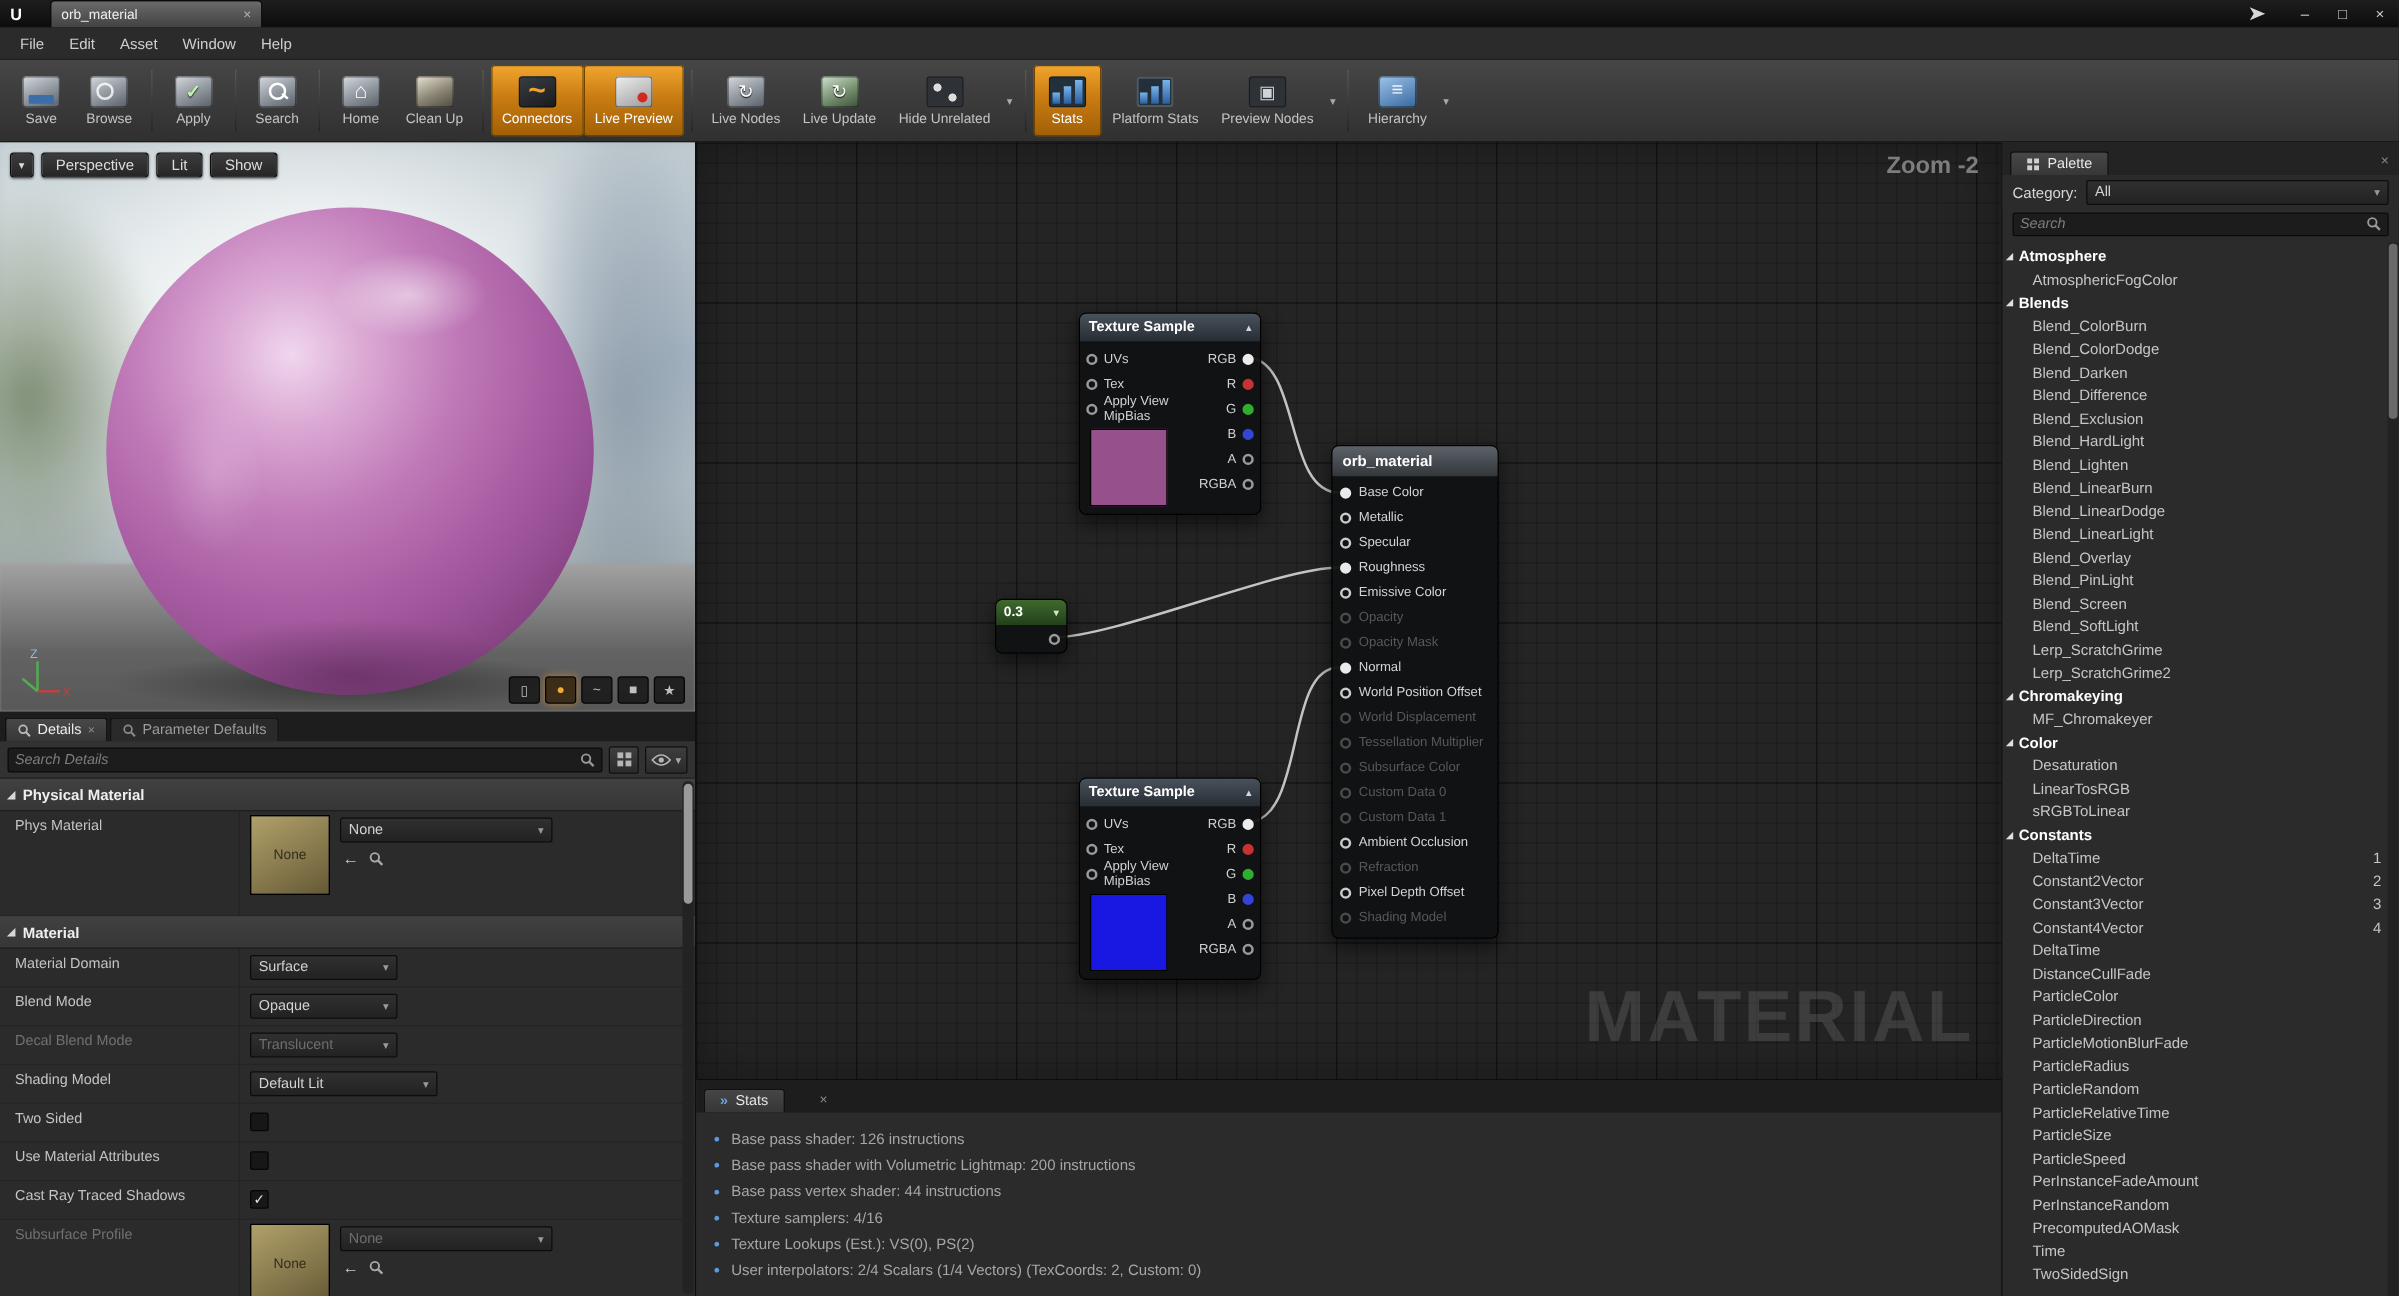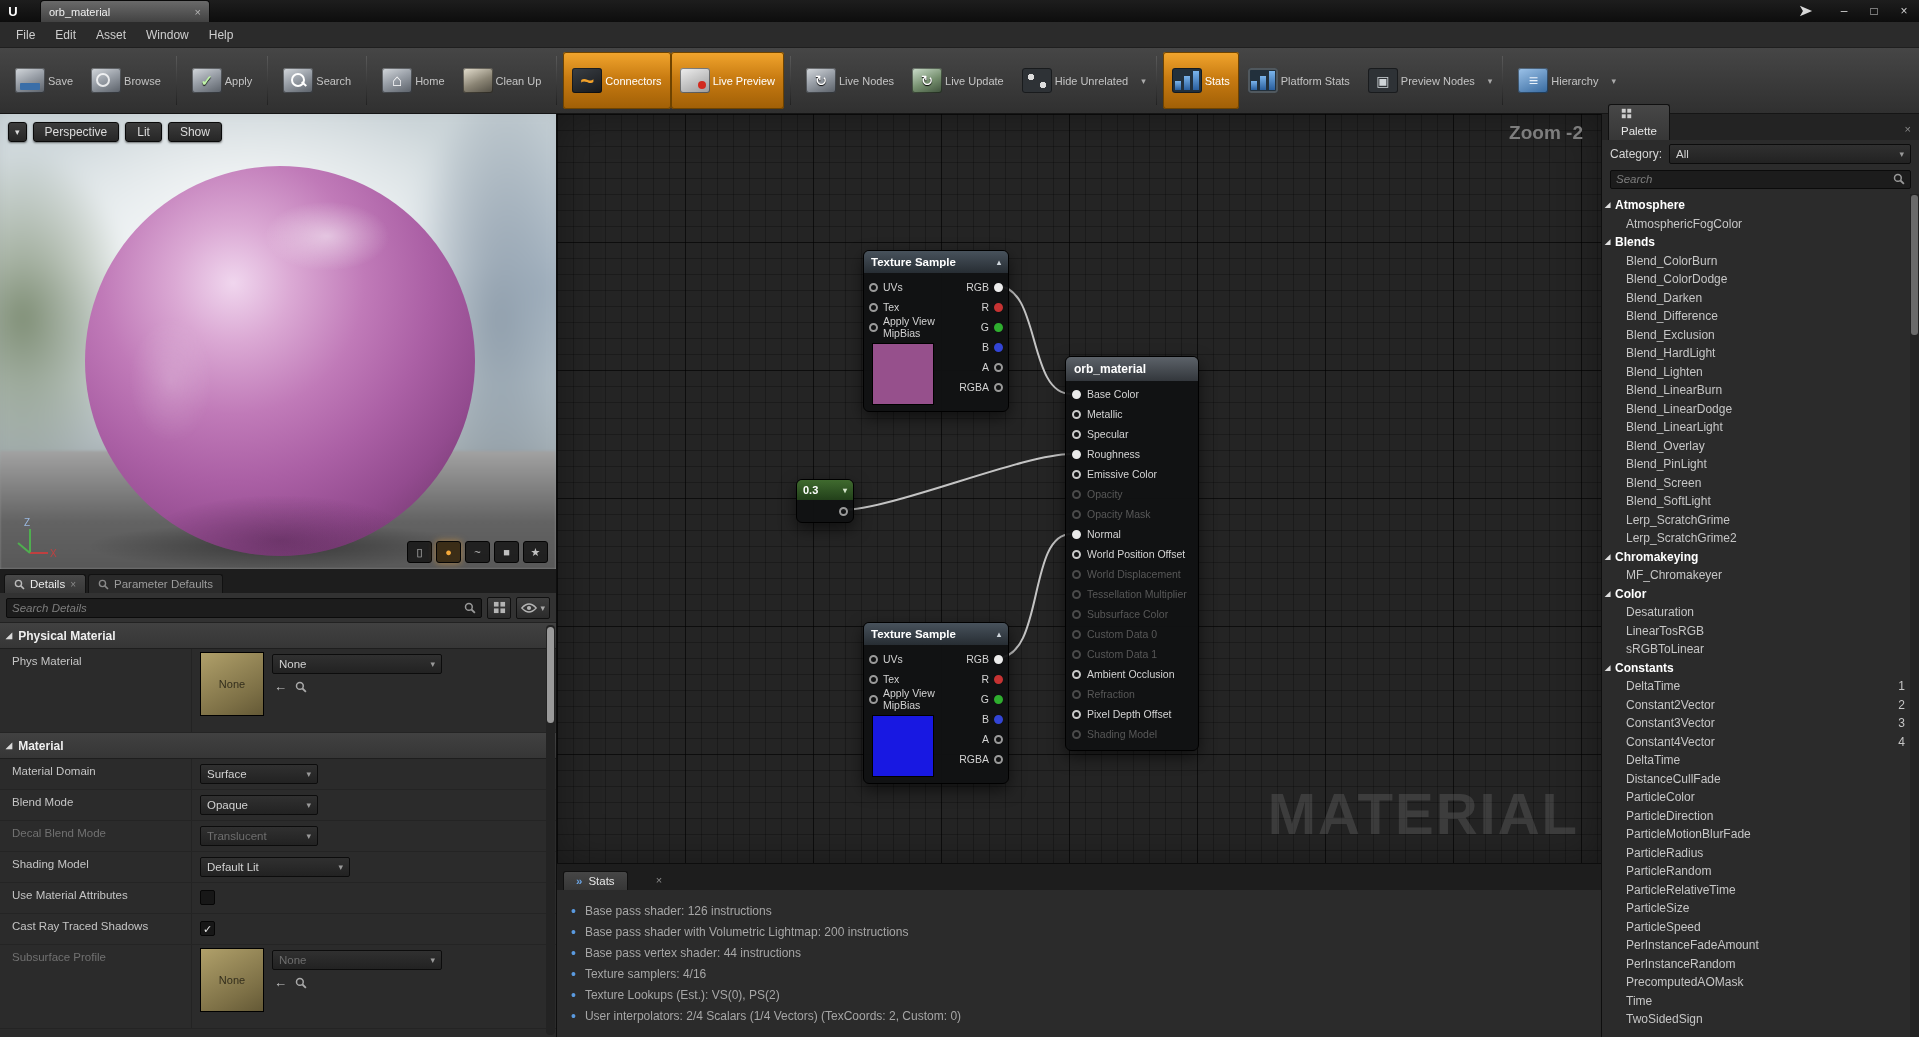--- a/index.html
+++ b/index.html
@@ -18,21 +18,21 @@
   .sendicon { width:30px; text-align:center; }
   .winbtn { width:30px; height:22px; display:flex; align-items:center; justify-content:center; color:#cfcfcf; font-size:12px; }
 
   
   .menubar { height:26px; background:#2b2b2b; border-bottom:1px solid #1f1f1f; display:flex; align-items:center; padding-left:6px; flex:none;text-align:right; }
   .menu-item { font-size:12px; color:#cfcfcf; padding:4px 10px; }
 
   
   .toolbar { height:66px; background:linear-gradient(180deg,#464646,#303030); border-bottom:1px solid #151515; display:flex; align-items:stretch; padding:4px 6px; flex:none; }
   .tb-wrap { display:flex; align-items:stretch; }
-  .tb-btn { display:flex; align-items:center; justify-content:center; gap:3px; padding:3px 9px; border-radius:3px; min-width:54px; }
+  .tb-btn { display:flex; flex-direction:column; align-items:center; justify-content:center; gap:3px; padding:3px 9px; border-radius:3px; min-width:54px; }
   .tb-btn.active { background:linear-gradient(180deg,#f2a62e,#c97c12 45%,#a05f06); box-shadow:inset 0 0 0 1px #6e4300; }
   .tb-btn.active .tb-label { color:#fff; }
   .tb-label { font-size:11px; color:#c4c4c4; white-space:nowrap; }
   .tb-icon { width:30px; height:25px; border-radius:3px; position:relative; display:flex; align-items:center; justify-content:center;
              background:linear-gradient(155deg,#d6dade 0%,#9aa0a8 45%,#585e66 100%); box-shadow:inset 0 0 0 1px rgba(0,0,0,.45); color:#fff; font-size:13px; }
   .icon-save::after { content:""; position:absolute; left:5px; right:5px; bottom:3px; height:7px; background:#3a6ea8; border-radius:1px; }
   .icon-browse::after { content:""; position:absolute; inset:5px; border:2px solid rgba(255,255,255,.8); border-radius:50%; width:10px; height:10px; }
   .icon-apply::before { content:"✓"; color:#bff3a8; font-weight:bold; font-size:15px; text-shadow:0 1px 1px #000; }
   .icon-search::after { content:""; position:absolute; left:8px; top:5px; width:10px; height:10px; border:2px solid #fff; border-radius:50%; }
   .icon-search::before { content:""; position:absolute; left:18px; top:15px; width:6px; height:2px; background:#fff; transform:rotate(40deg); }
@@ -177,21 +177,21 @@
   .stats-tab { display:flex; align-items:center; gap:6px; background:linear-gradient(180deg,#464646,#363636); border:1px solid #101010; border-bottom:none; border-radius:3px 3px 0 0; padding:3px 12px; font-size:11.5px; color:#e6e6e6; }
   .stats-tab .ico { color:#6aa2e0; font-weight:bold; }
   .stats-close { margin-left:28px; color:#8a8a8a; font-size:11px; padding-bottom:4px; }
   .stats-body { flex:1; padding:10px 4px 0 14px; overflow:hidden; }
   .stat-line { display:flex; align-items:center; gap:9px; height:21px; font-size:12px; color:#a6a6a6; }
   .stat-line::before { content:"•"; color:#5a9ae0; font-size:14px; }
 
   
   .palette { width:318px; flex:none; display:flex; flex-direction:column; background:#2b2b2b; border-left:1px solid #0e0e0e; }
   .pal-tabbar { height:26px; flex:none; background:#232323; display:flex; align-items:flex-end; justify-content:space-between; padding:0 8px 0 6px; }
-  .pal-tab { display:flex; gap:6px; background:linear-gradient(180deg,#474747,#373737); border:1px solid #101010; border-bottom:none; border-radius:3px 3px 0 0; padding:3px 12px; font-size:11.5px; color:#e8e8e8;flex-direction:column; }
+  .pal-tab { display:flex; align-items:center; gap:6px; background:linear-gradient(180deg,#474747,#373737); border:1px solid #101010; border-bottom:none; border-radius:3px 3px 0 0; padding:3px 12px; font-size:11.5px; color:#e8e8e8; }
   .pal-close { color:#8a8a8a; font-size:11px; padding-bottom:5px; }
   .pal-cat { height:28px; flex:none; display:flex; align-items:center; gap:7px; padding:0 8px; font-size:12px; color:#d6d6d6; background:#2b2b2b; }
   .pal-cat .dropdown { flex:1; margin-top:0; }
   .pal-search { height:26px; flex:none; display:flex; align-items:center; padding:0 8px 4px; }
   .pal-search .search-box { height:19px; }
   .pal-list { flex:1; overflow:hidden; position:relative; padding-top:2px; }
   .pal-row { height:18.5px; display:flex; align-items:center; font-size:12px; color:#c6c6c6; padding-left:24px; position:relative; }
   .pal-row.g { font-weight:bold; color:#fff; padding-left:13px; }
   .pal-row.g::before { content:"◢"; position:absolute; left:3px; font-size:7px; color:#e0e0e0; }
   .pal-num { margin-left:auto; margin-right:14px; color:#c6c6c6; }
@@ -523,20 +523,26 @@
         <div class="prop-row">
           <div class="prop-label">Shading Model</div>
           <div class="prop-value">
             <div class="dropdown w150">
               <span>Default Lit</span>
               <span class="dd-a">▾</span>
             </div>
           </div>
         </div>
         <div class="prop-row">
+          <div class="prop-label">Two Sided</div>
+          <div class="prop-value">
+            <div class="checkbox"><span>✓</span></div>
+          </div>
+        </div>
+        <div class="prop-row">
           <div class="prop-label">Use Material Attributes</div>
           <div class="prop-value">
             <div class="checkbox"><span>✓</span></div>
           </div>
         </div>
         <div class="prop-row">
           <div class="prop-label">Cast Ray Traced Shadows</div>
           <div class="prop-value">
             <div class="checkbox checked"><span>✓</span></div>
           </div>

